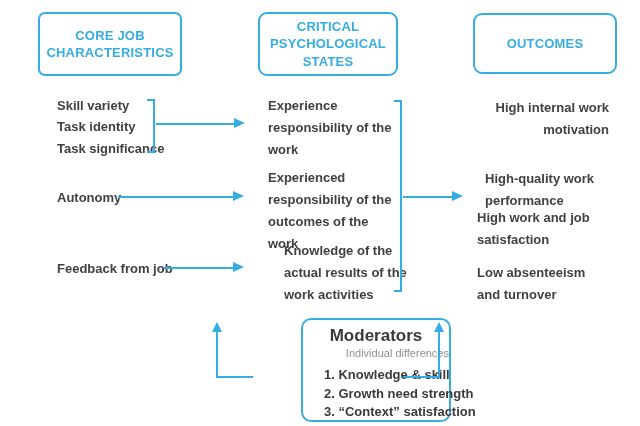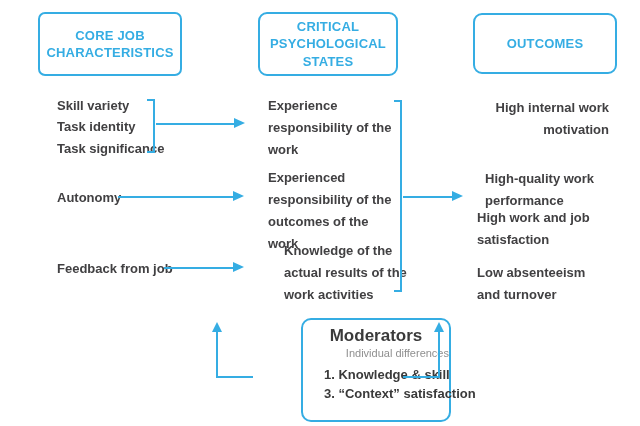--- a/index.html
+++ b/index.html
@@ -164,20 +164,21 @@
   <div class="para" style="left:477px;top:97px;text-align:right;">High internal work motivation</div>
   <div class="para" style="left:477px;top:168px;margin-left:8px;">High-quality work performance</div>
   <div class="para" style="left:477px;top:207px;">High work and job satisfaction</div>
   <div class="para" style="left:477px;top:262px;">Low absenteeism and turnover</div>
 
   <div id="moderators">
     <div class="mod-title">Moderators</div>
     <div class="mod-subtitle">Individual differences</div>
     <div class="mod-list">
       <div class="mod-item">1. Knowledge &amp; skill</div>
+      <div class="mod-item">2. Growth need strength</div>
       <div class="mod-item">3. “Context” satisfaction</div>
     </div>
   </div>
 
   <div class="line-h" id="mod-line-left"></div>
   <div class="arrow-up" id="mod-arrow-left"></div>
   <div class="line-h" id="mod-line-right"></div>
   <div class="arrow-up" id="mod-arrow-right"></div>
 
 </div>

